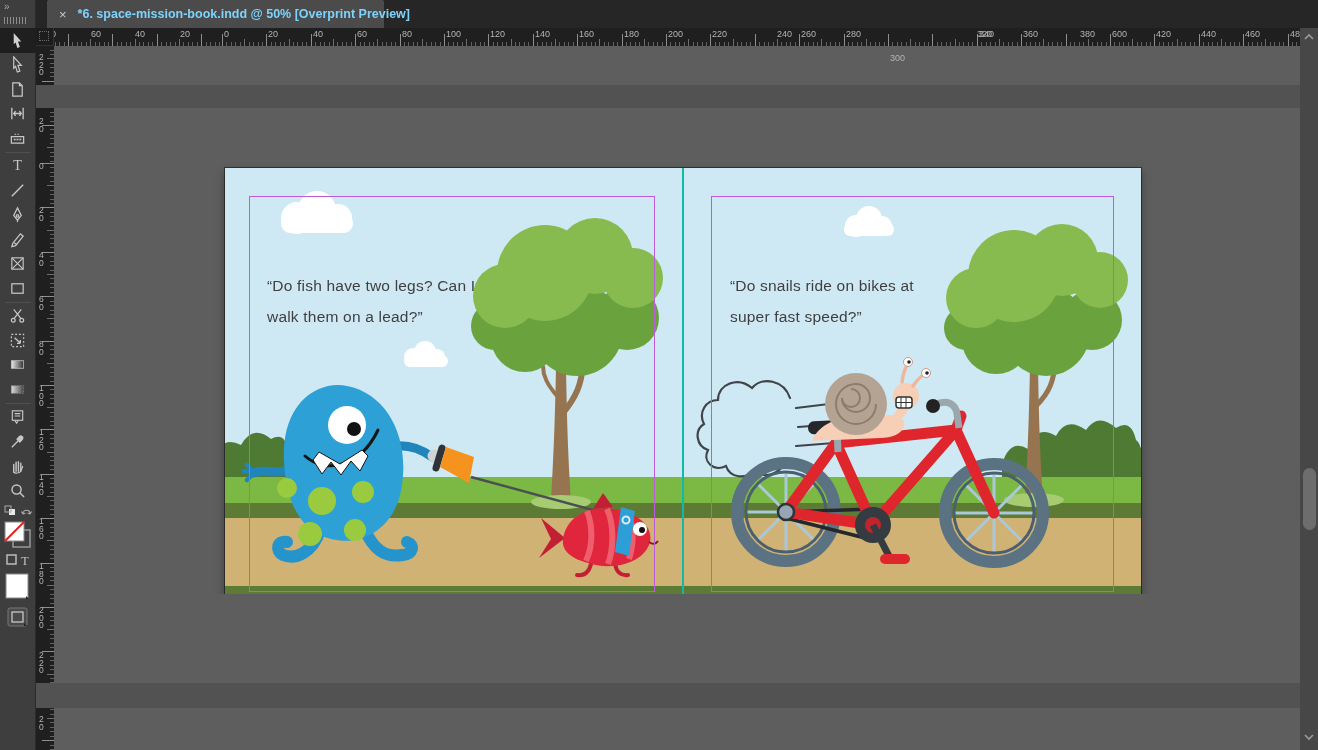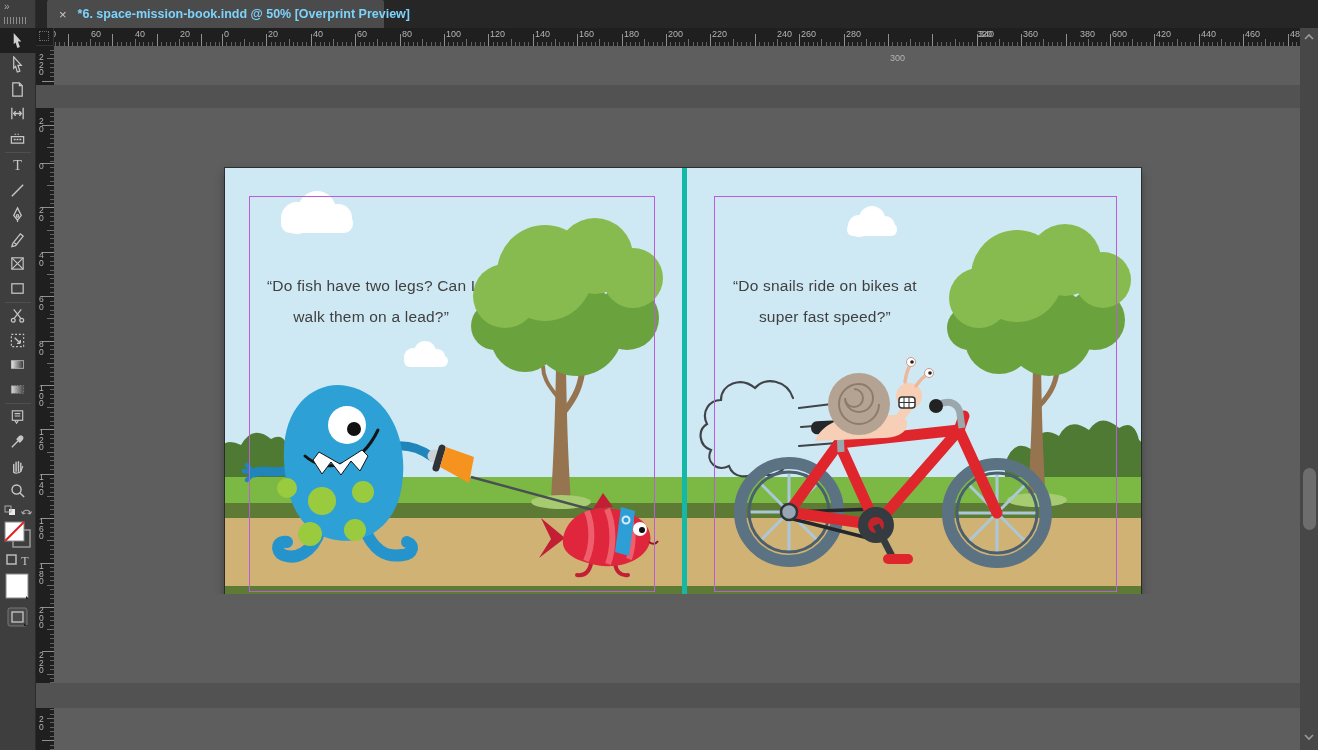--- a/index.html
+++ b/index.html
@@ -36,29 +36,29 @@
   
   #toolbar { position:absolute; left:0; top:28px; width:36px; height:722px; background:#3e3e3e; border-right:1px solid #2b2b2b; z-index:35;
     display:flex; flex-direction:column; align-items:center; }
   .tool { width:36px; height:24.5px; display:flex; align-items:center; justify-content:center; cursor:pointer; }
   .tool.selected { background:#1f1f1f; }
   .tool svg { display:block; }
   .tb-sep { width:26px; height:1px; background:#4f4f4f; margin:1px 0; }
   #swatch-cluster { position:relative; width:36px; height:130px; margin-top:2px; }
 
   
-  #canvas { position:absolute; left:54px; top:46px; width:1246px; height:548px; background:#5e5e5e; overflow:hidden; z-index:10;text-align:center; }
+  #canvas { position:absolute; left:54px; top:46px; width:1246px; height:548px; background:#5e5e5e; overflow:hidden; z-index:10; }
   .spread-gap { position:absolute; left:36px; width:1264px; background:#525252; z-index:32; }
   #gap-top { top:85px; height:23px; }
   #gap-bottom { top:683px; height:25px; }
 
   #spread { position:absolute; left:171px; top:122px; width:916px; height:459px; display:flex;
     box-shadow:0 0 0 1px rgba(15,15,15,.55), 0 4px 9px rgba(0,0,0,.35); }
   .page { position:relative; width:458px; height:459px; background:#cfe9f4; overflow:hidden; }
-  .page.right { border-left:5px solid #14b8a6; width:460px; }
+  .page.right { border-left:2px solid #14b8a6; width:460px; }
   .scene { position:absolute; left:0; top:0; width:458px; height:459px; }
   .margin-guide { position:absolute; border:1px solid #bb5ddb; z-index:5; }
   #mg-left  { left:24px; top:28px; width:406px; height:396px; }
   #mg-right { left:27px; top:28px; width:403px; height:396px; }
   .page-text { position:absolute; z-index:6; font-size:15.5px; line-height:30.5px; color:#3f3f3f; letter-spacing:.2px; }
   #text-left  { left:42px; top:103px; }
   #text-right { left:46px; top:103px; }
 
   
   #vscroll { position:absolute; left:1300px; top:28px; width:18px; height:722px; background:#474747; z-index:36; }

